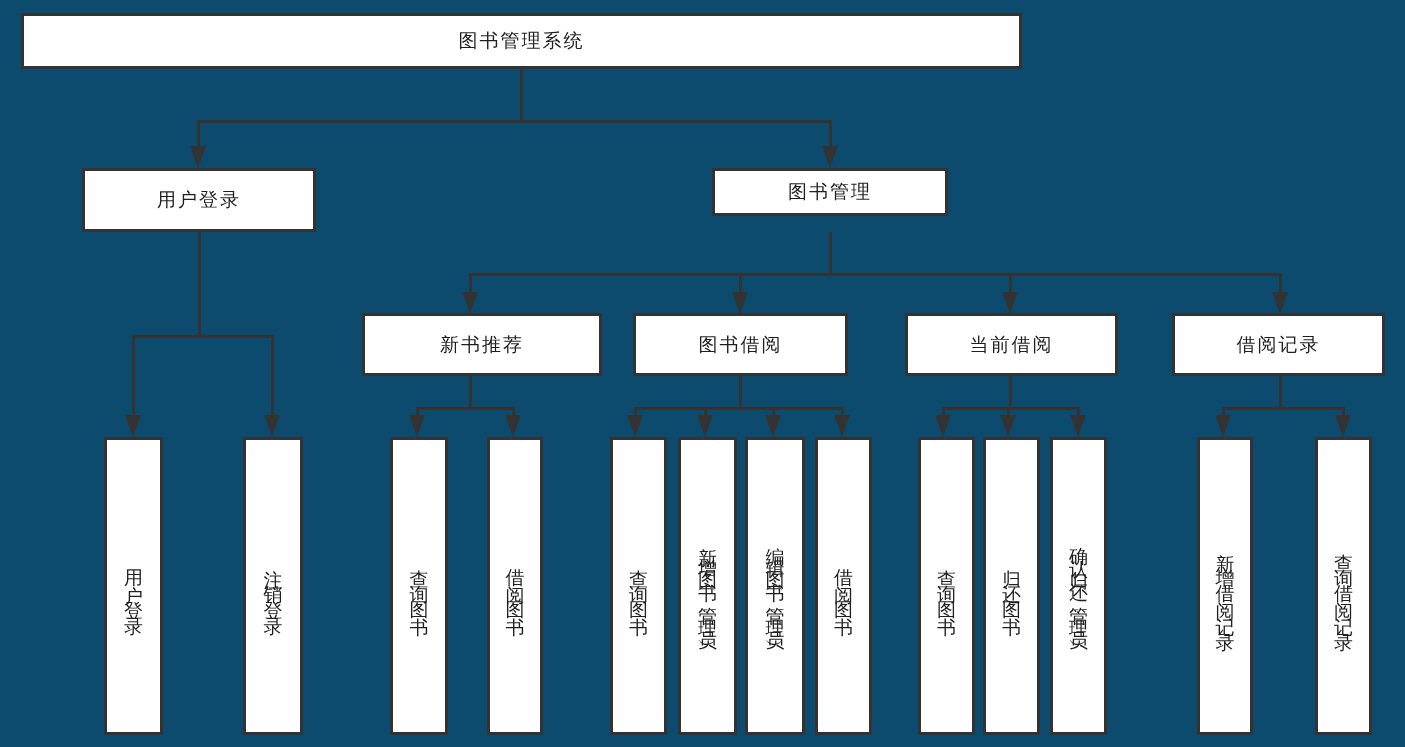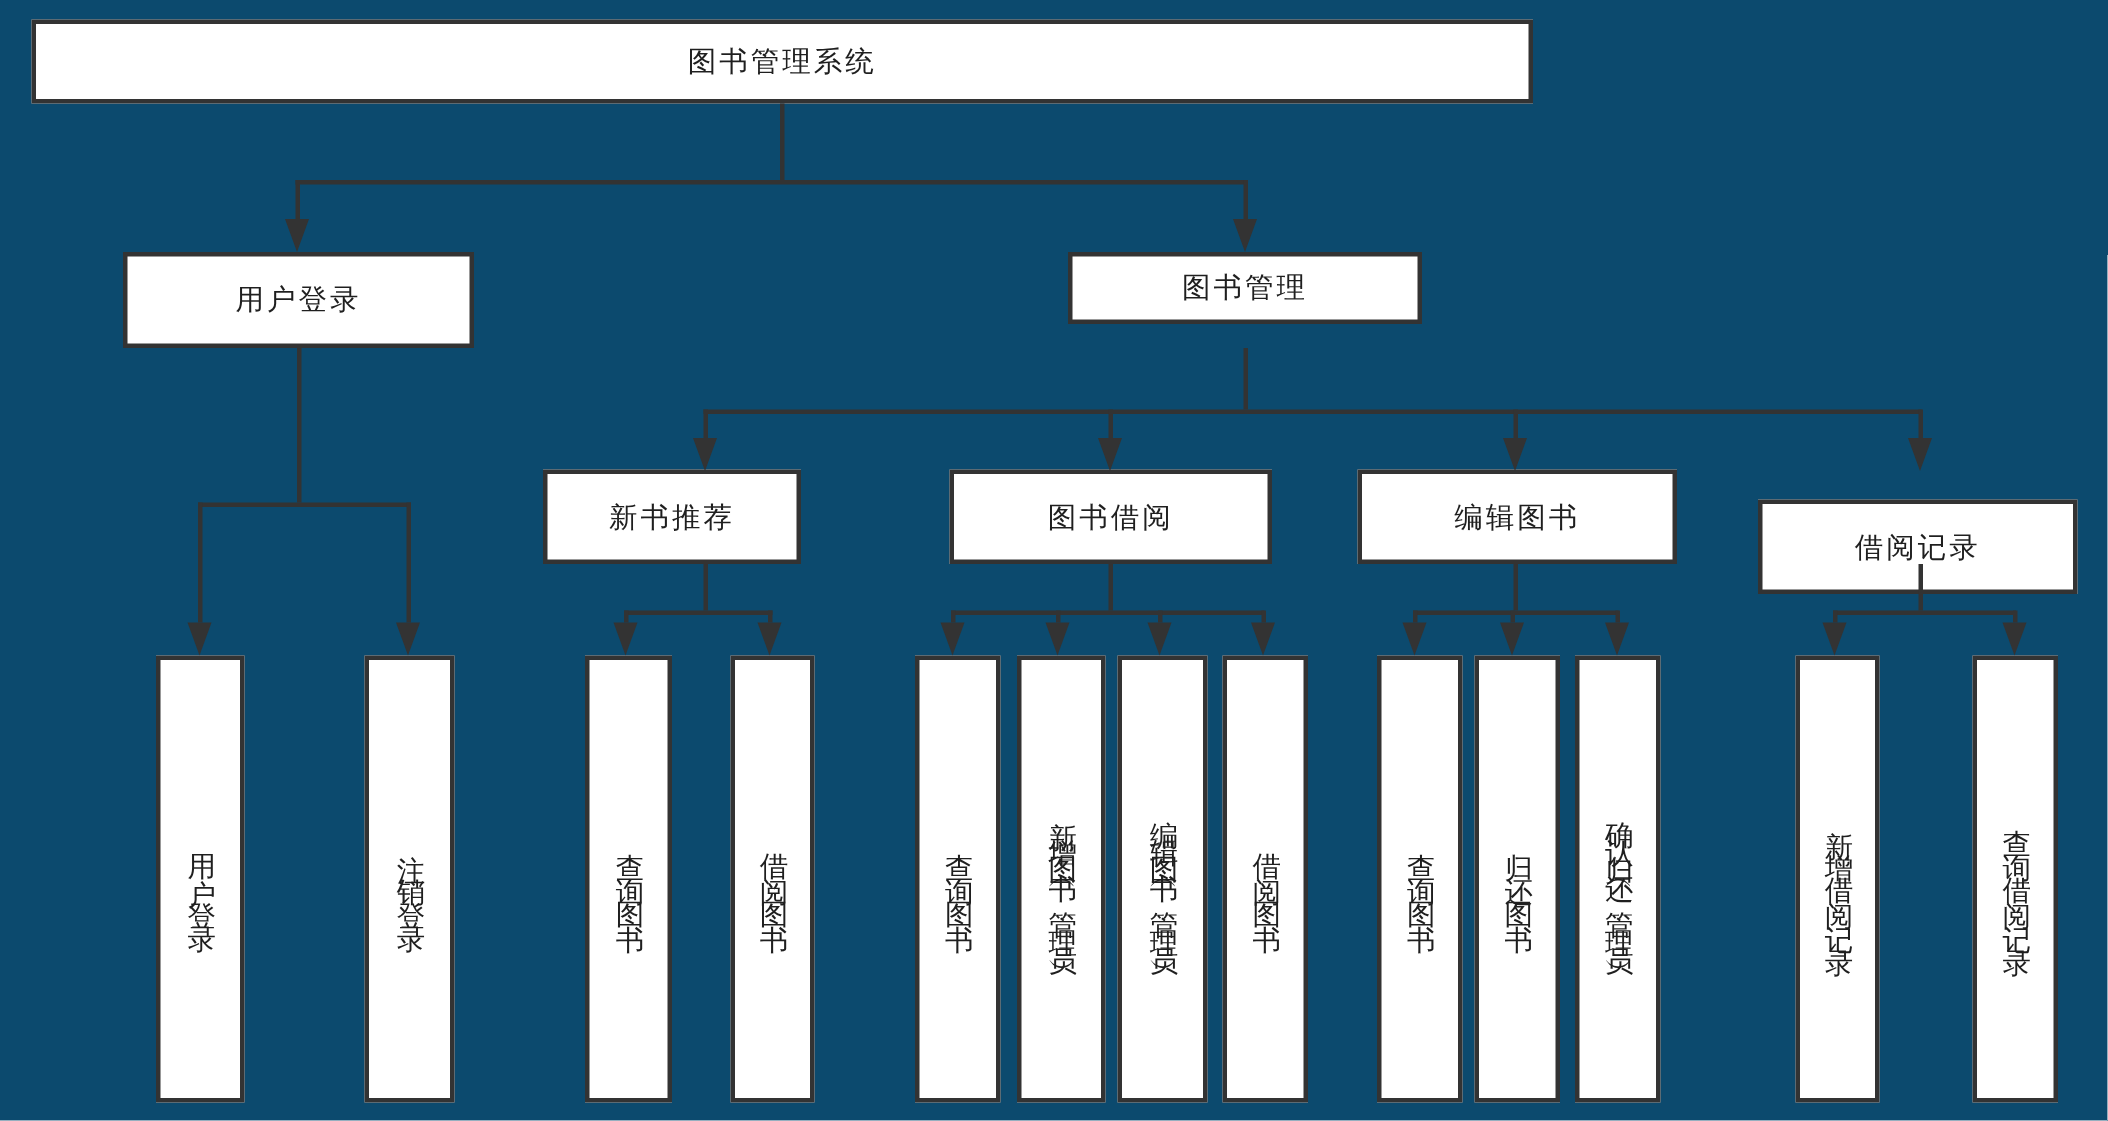--- a/index.html
+++ b/index.html
@@ -27,24 +27,24 @@
     letter-spacing: 2px;
     color: #1f1f1f;
   }
 
   .root-box  { left: 21px;  top: 13px;  width: 1001px; height: 56px; }
 
   .lvl2-a    { left: 82px;  top: 168px; width: 234px;  height: 64px; }
   .lvl2-b    { left: 712px; top: 168px; width: 236px;  height: 48px; }
 
   .lvl3      { top: 313px; height: 63px; }
-  .l3-1 { left: 362px;  width: 172px; text-align: right; }
+  .l3-1 { left: 362px;  width: 240px; text-align: right; }
   .l3-2 { left: 633px;  width: 215px; }
   .l3-3 { left: 905px;  width: 213px; }
-  .l3-4 { left: 1172px; width: 213px; margin-top: 20px; }
+  .l3-4 { left: 1172px; width: 213px; }
 
   
   .vnode {
     position: absolute;
     top: 437px;
     height: 298px;
     border: 3px solid #333333;
     background: #ffffff;
     display: flex;
     align-items: center;
@@ -101,21 +101,21 @@
 
 <div class="canvas">
 
   <div class="node root-box">图书管理系统</div>
 
   <div class="node lvl2-a">用户登录</div>
   <div class="node lvl2-b">图书管理</div>
 
   <div class="node lvl3 l3-1">新书推荐</div>
   <div class="node lvl3 l3-2">图书借阅</div>
-  <div class="node lvl3 l3-3">编辑图书</div>
+  <div class="node lvl3 l3-3">当前借阅</div>
   <div class="node lvl3 l3-4">借阅记录</div>
 
   <div class="vnode g1c1">用户登录</div>
   <div class="vnode g1c2">注销登录</div>
 
   <div class="vnode g2c1">查询图书</div>
   <div class="vnode g2c2">借阅图书</div>
 
   <div class="vnode g3c1">查询图书</div>
   <div class="vnode tight g3c2">新增图书（管理员）</div>

